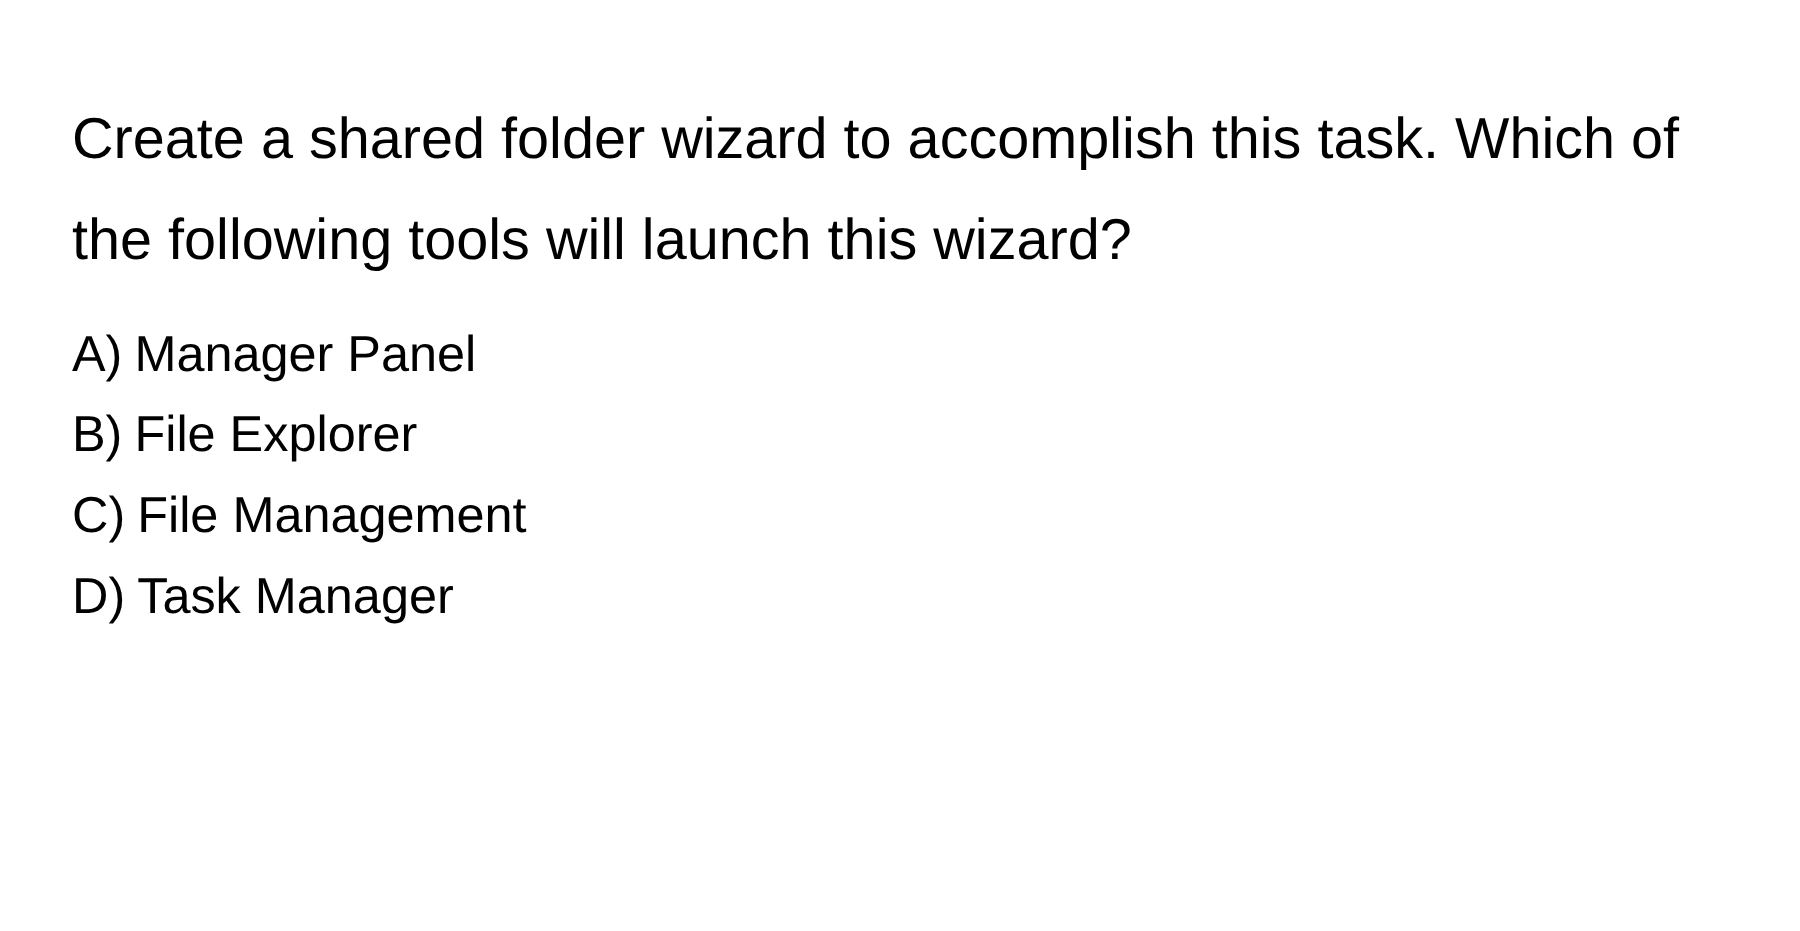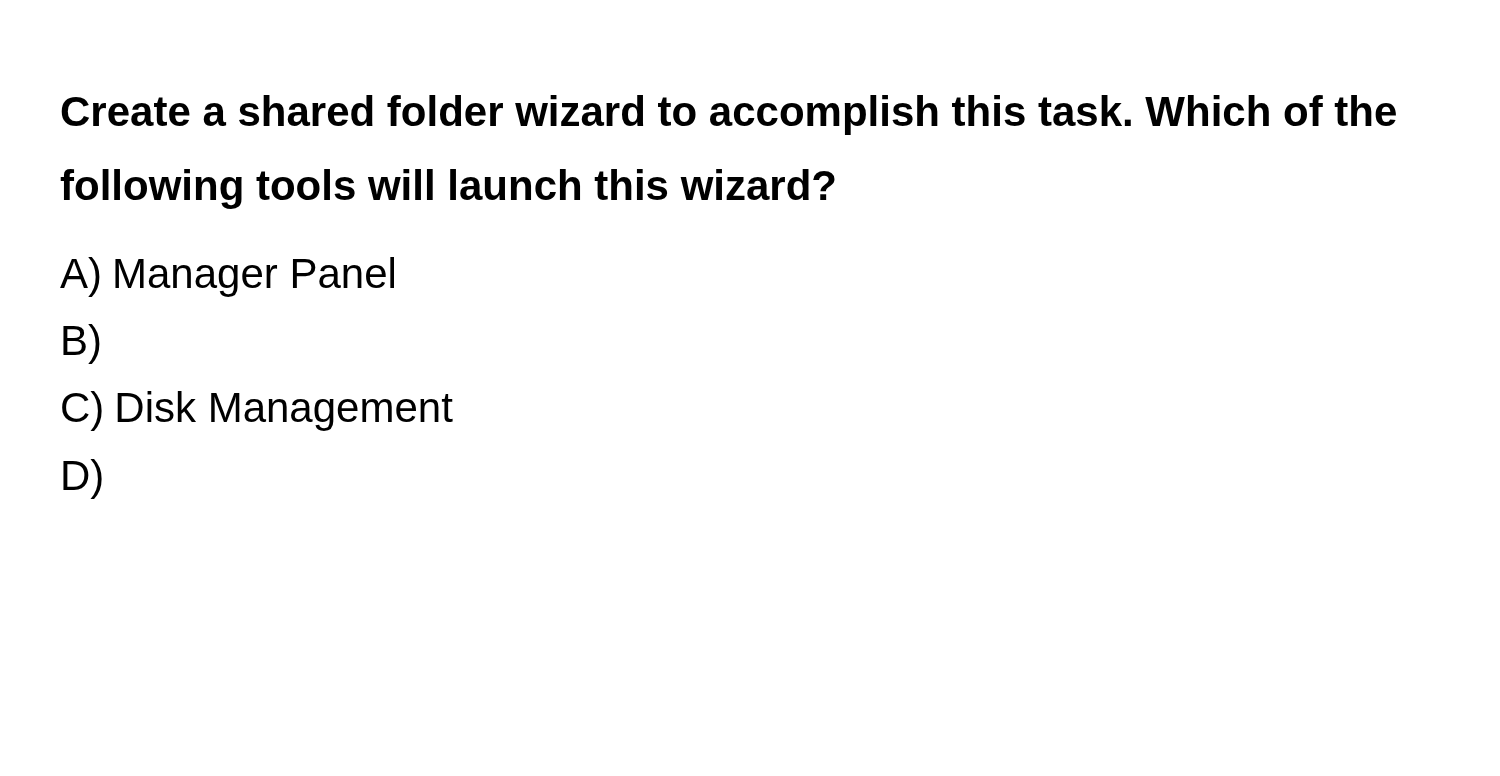--- a/index.html
+++ b/index.html
@@ -9,23 +9,23 @@
     }
     body {
       width: 1500px;
       height: 776px;
       background: #ffffff;
       font-family: -apple-system, BlinkMacSystemFont, "Segoe UI", Helvetica, Arial, sans-serif;
       color: #000000;
       padding: 75px 60px 0 60px;
     }
     .question-text {
-      font-size: 42px;
+      font-size: 48px;
       line-height: 1.75;
-      font-weight: 700;
+      font-weight: 400;
       margin-bottom: 18px;
     }
     .option {
       font-size: 42px;
       line-height: 1.6;
       font-weight: 400;
       display: flex;
     }
     .option-letter {
       margin-right: 10px;
@@ -36,22 +36,24 @@
 
 <div class="question-text">Create a shared folder wizard to accomplish this task. Which of the following tools will launch this wizard?</div>
 
 <div class="option">
   <span class="option-letter">A)</span>
   <span>Manager Panel</span>
 </div>
 
 <div class="option">
   <span class="option-letter">B)</span>
+  <span>File Explorer</span>
 </div>
 
 <div class="option">
   <span class="option-letter">C)</span>
-  <span>Disk Management</span>
+  <span>File Management</span>
 </div>
 
 <div class="option">
   <span class="option-letter">D)</span>
+  <span>Task Manager</span>
 </div>
 
 </body></html>

